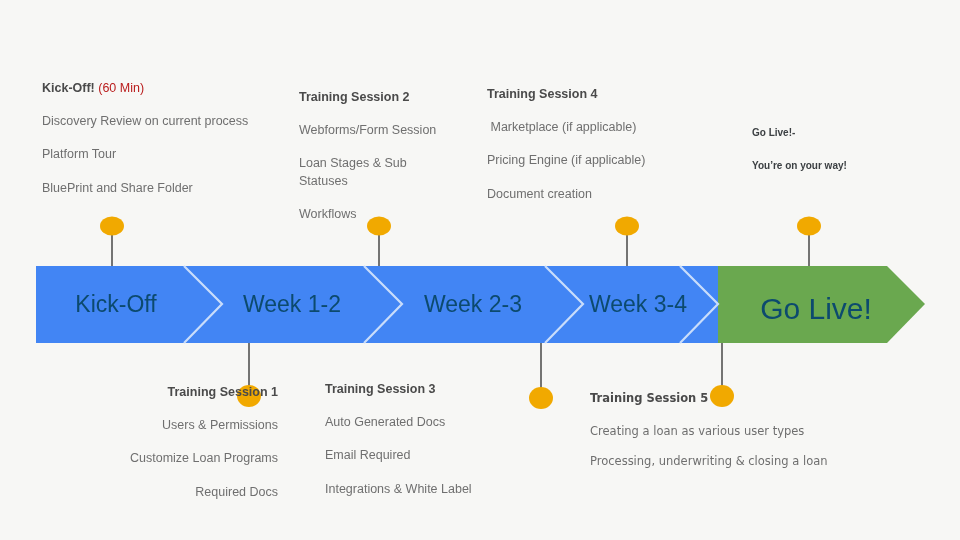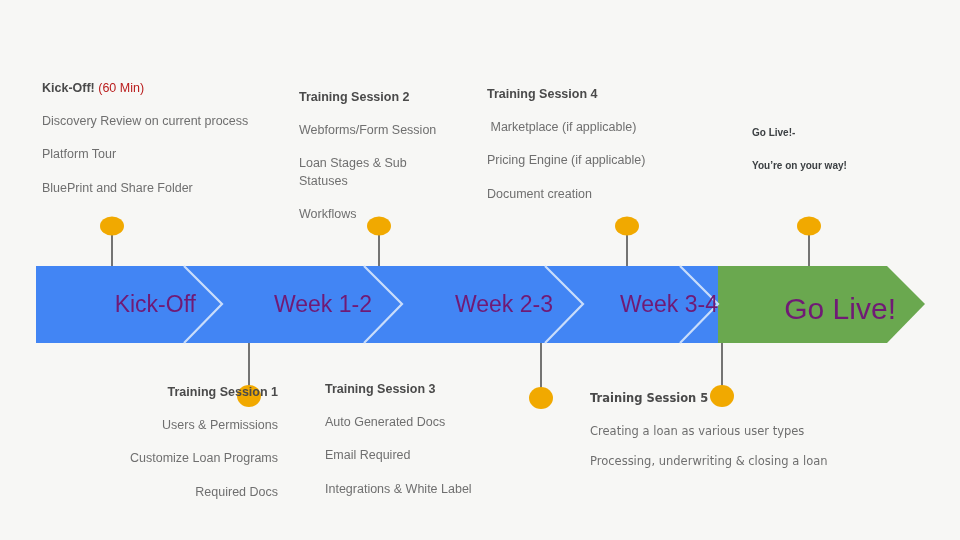--- a/index.html
+++ b/index.html
@@ -89,22 +89,22 @@
   
   #blk-ts5 .head, #blk-ts5 .item {
     font-family: "DejaVu Sans", sans-serif;
     font-size: 11.5px;
   }
   #blk-ts5 .item { margin-bottom: 14px; }
 
   
   .stage-label {
     position: absolute;
-    text-align: right;
-    color: #701a75;
+    text-align: center;
+    color: #0c4a6e;
     font-size: 23px;
     line-height: 1;
     top: 293px;
     white-space: nowrap;
     user-select: none;
   }
   .stage-label.bold { font-weight: normal; font-size: 30px; }
 </style>
 </head>
 <body>

